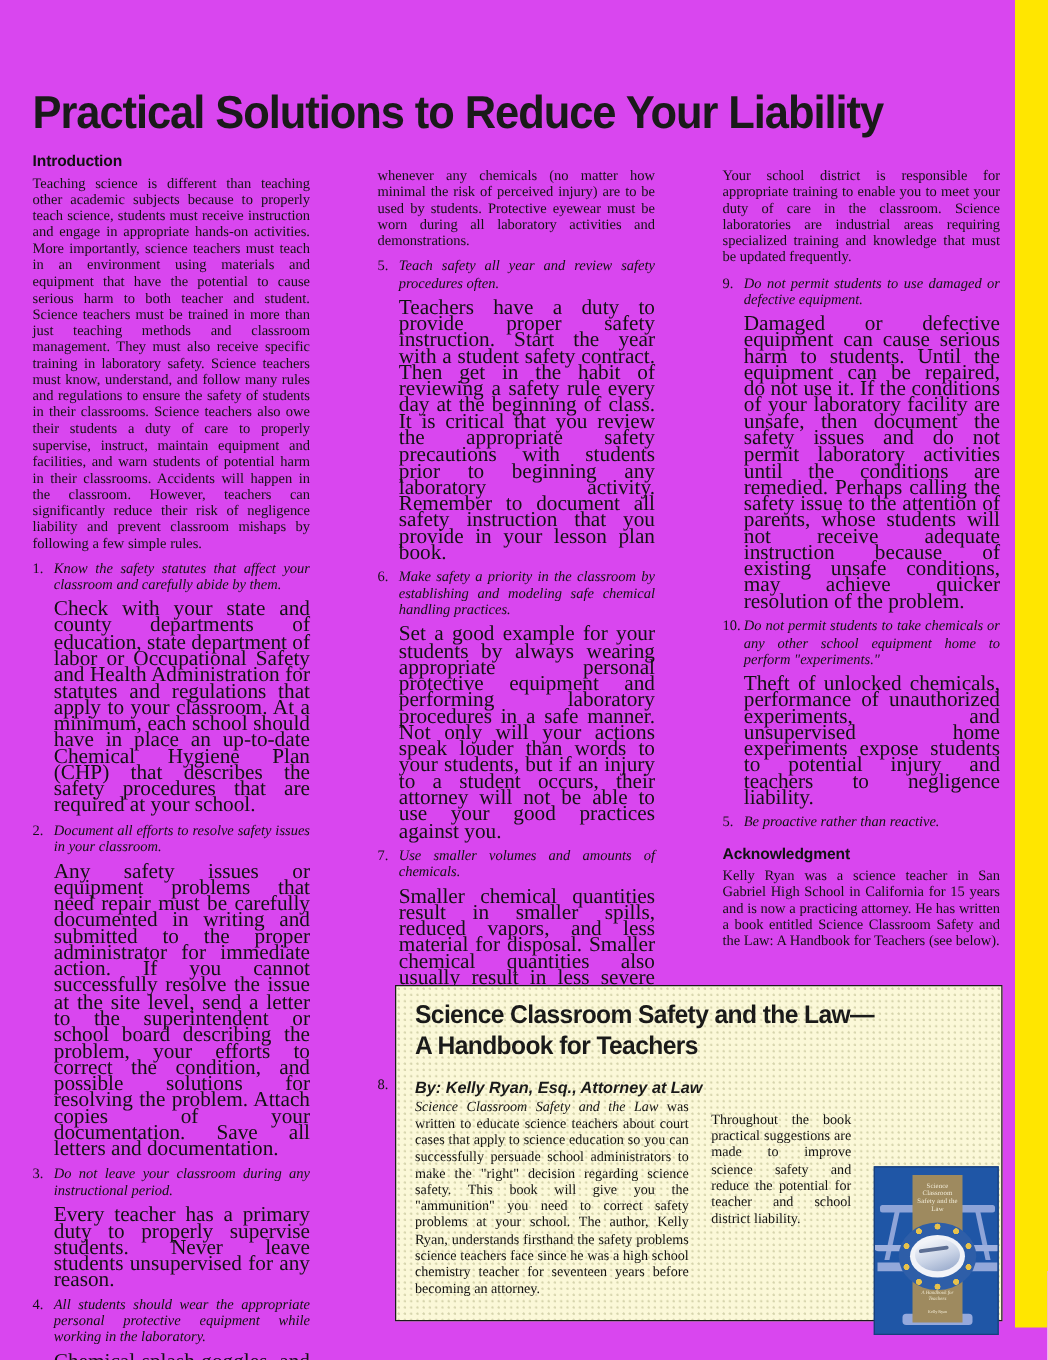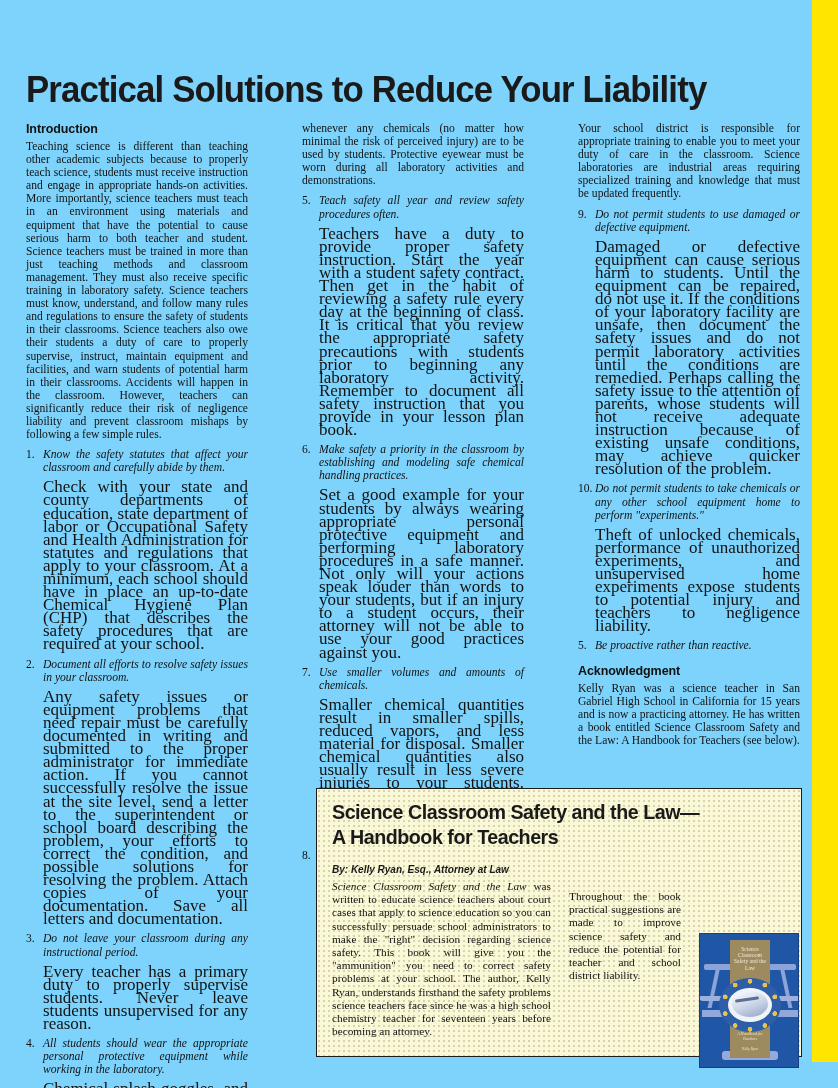--- a/index.html
+++ b/index.html
@@ -13,21 +13,21 @@
     height: 1088px;
     position: relative;
     overflow: hidden;
   }
 
   .page {
     position: absolute;
     left: 0; top: 0;
     width: 838px;
     height: 1088px;
-    background: #7dd3fc;
+    background: #d946ef;
   }
 
   
   .yellow-bar {
     position: absolute;
     left: 812px;
     top: 0px;
     width: 26px;
     height: 1062px;
     background: #ffe600;
@@ -117,21 +117,21 @@
     font-size: 17px;
     line-height: 13.1px;
     text-align: justify;
     color: #121212;
     margin: 5px 0 7px 0;
     hyphens: auto;
     -webkit-hyphens: auto;
   }
 
   
-  p.cont { margin-top: 0; }
+  p.cont { margin-top: 12px; }
 
   
   .promo {
     position: absolute;
     left: 316px;
     top: 788px;
     width: 486px;
     height: 269px;
     border: 1.5px solid #1b1b1b;
     background-color: #fbf8d8;
@@ -156,21 +156,21 @@
     letter-spacing: -0.5px;
     color: #1a1a1a;
     transform: scaleX(0.96);
     transform-origin: left top;
     margin: 0 0 3px 0;
   }
   .promo-byline {
     font-family: "Liberation Sans", sans-serif;
     font-weight: 700;
     font-style: italic;
-    font-size: 10px;
+    font-size: 13px;
     line-height: 14px;
     color: #1a1a1a;
     margin: 15px 0 3px 0;
   }
   .promo-cols {
     position: relative;
     width: 100%;
   }
   .promo-col-a {
     position: absolute;

